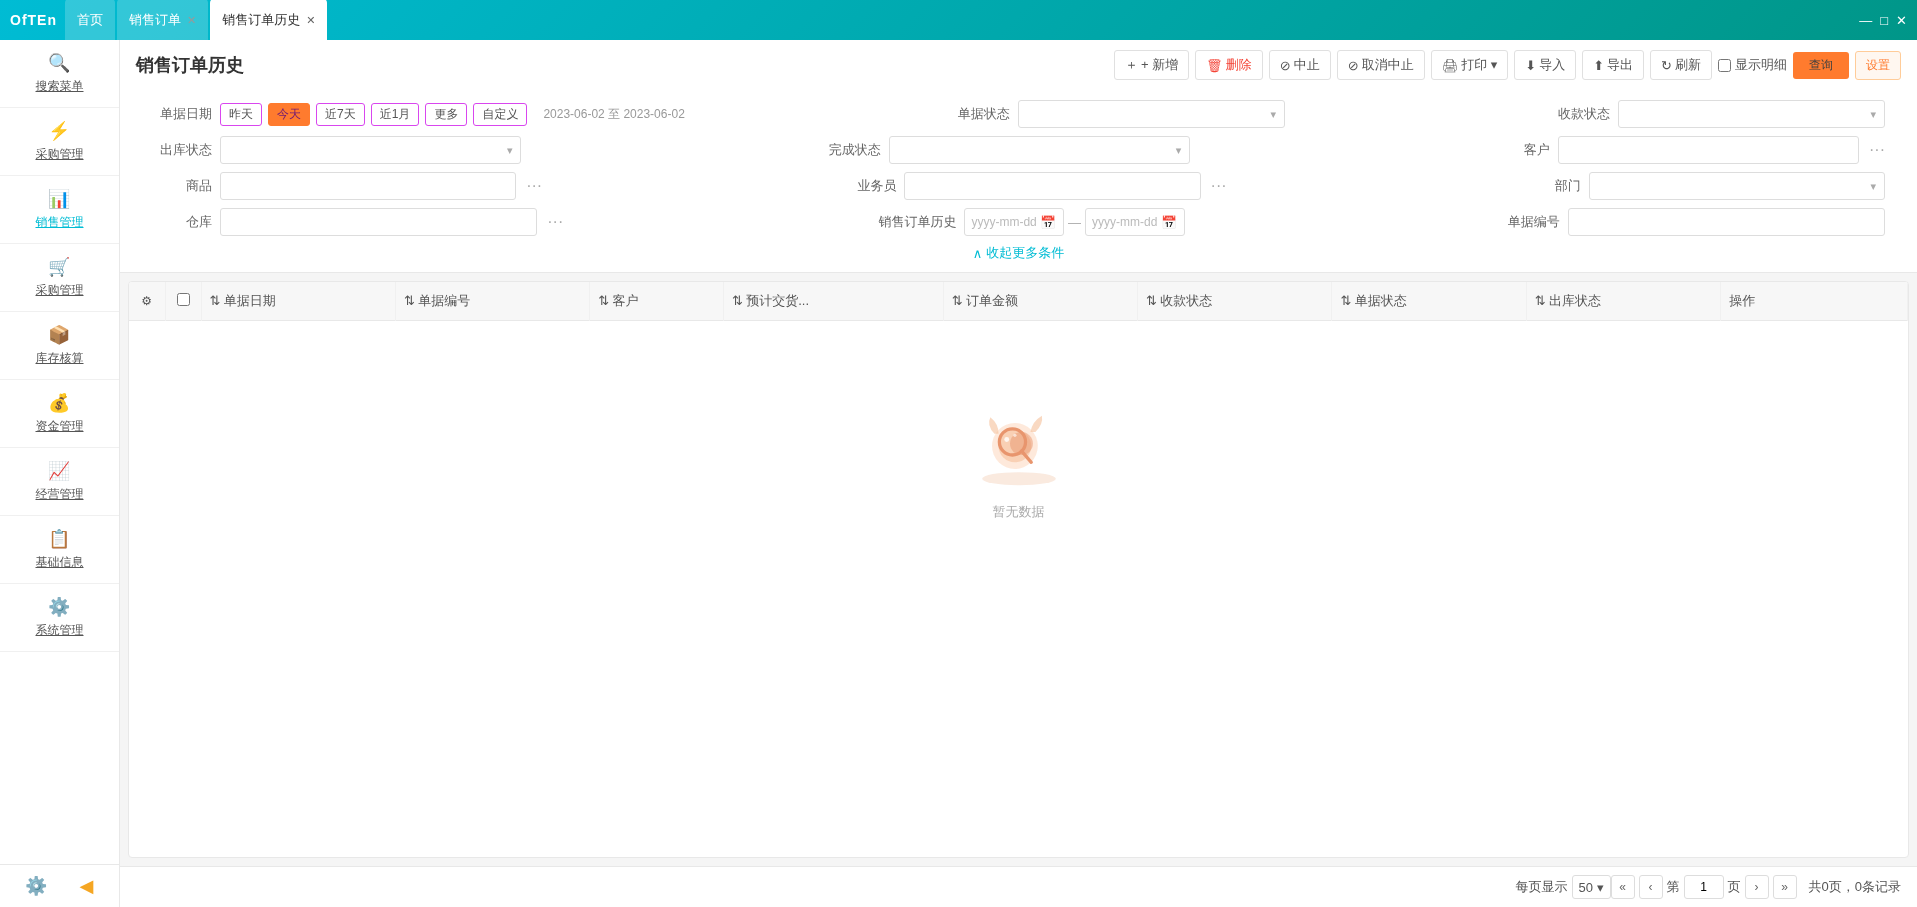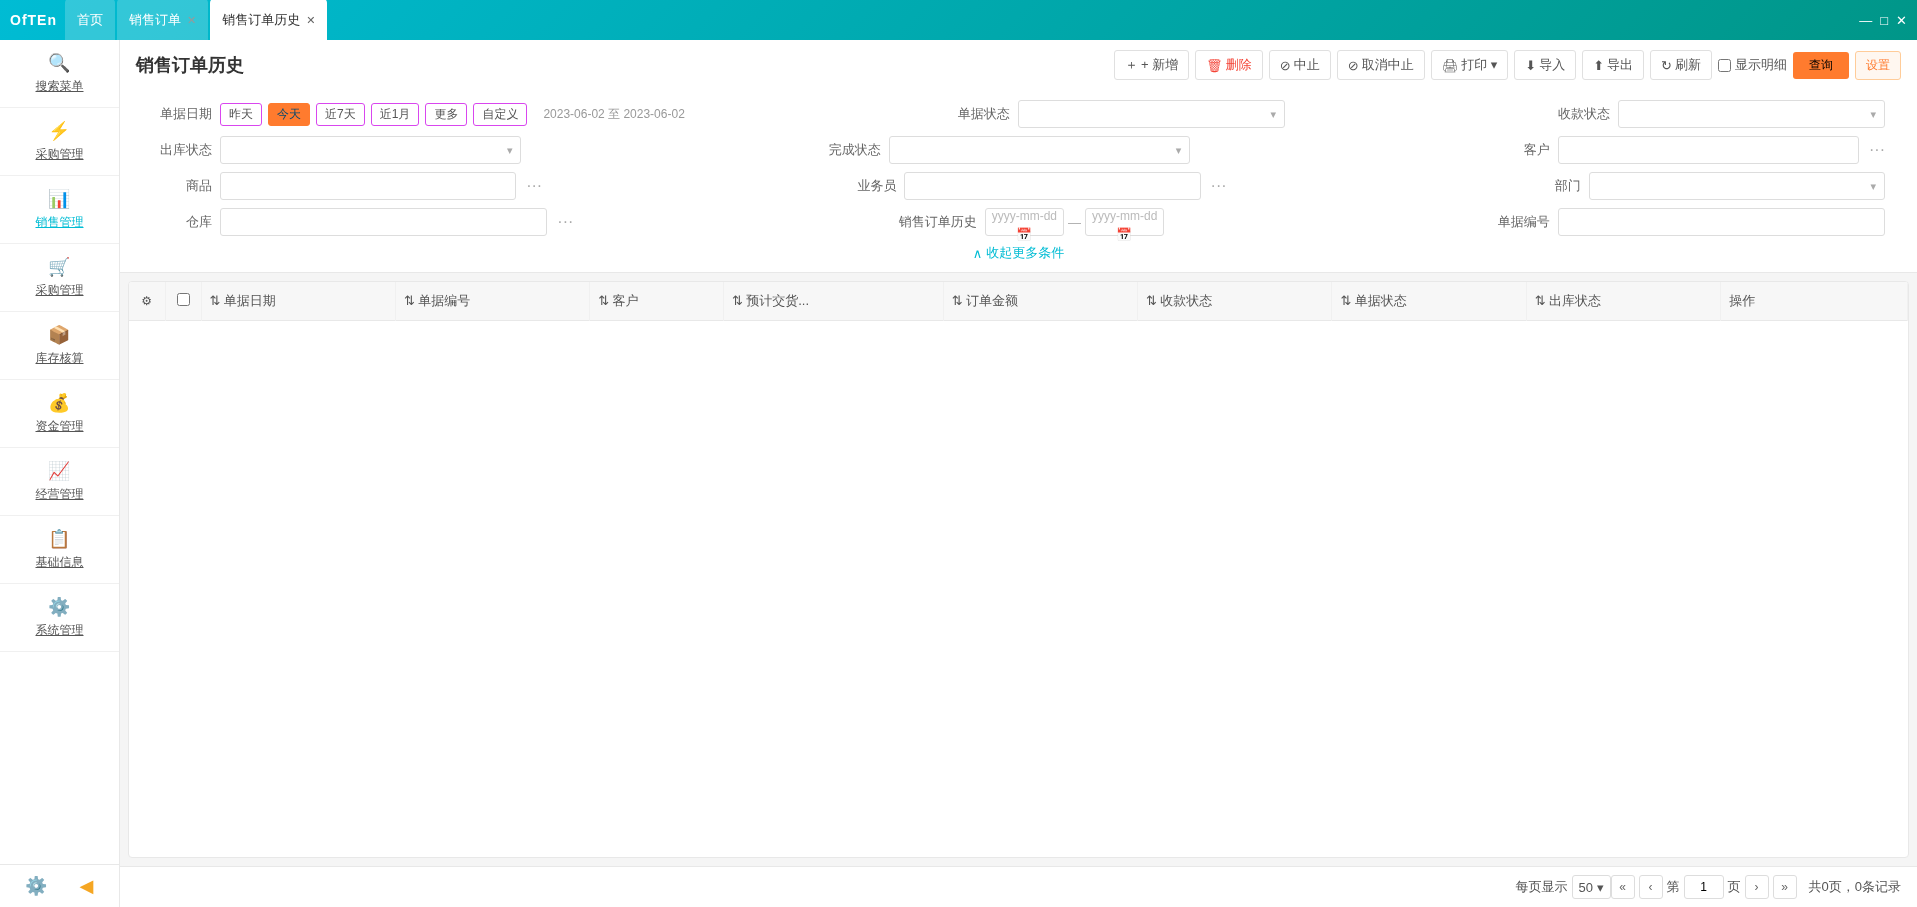--- a/index.html
+++ b/index.html
@@ -133,21 +133,21 @@
       border-radius: 3px;
       background: white;
       color: #555;
       cursor: pointer;
       font-size: 12px;
       white-space: nowrap;
     }
     .toolbar-btn.danger { color: #f44336; }
     .toolbar-btn-primary {
       background: #ff7b2e;
-      color: #000000;
+      color: #404040;
       border: none;
       padding: 5px 16px;
       border-radius: 3px;
       cursor: pointer;
       font-size: 12px;
     }
     .display-detail-checkbox { display: flex; align-items: center; gap: 4px; font-size: 12px; color: #555; }
 
     
     .filter-area {
@@ -175,21 +175,21 @@
       padding: 2px 8px;
       border: 1px solid #d946ef;
       border-radius: 3px;
       cursor: pointer;
       color: #555;
       font-size: 12px;
       background: white;
     }
     .date-quick-btn.active {
       background: #ff7b2e;
-      color: #0c4a6e;
+      color: #701a75;
       border-color: #ff7b2e;
     }
     .date-range-text { font-size: 12px; color: #999; }
     .filter-select {
       flex: 1;
       height: 28px;
       border: 1px solid #ddd;
       border-radius: 3px;
       padding: 0 8px;
       color: #555;
@@ -235,21 +235,20 @@
       height: 28px;
       border: 1px solid #ddd;
       border-radius: 3px;
       padding: 0 6px;
       font-size: 12px;
       color: #aaa;
       display: flex;
       align-items: center;
       gap: 4px;
       background: white;
-      flex-direction: column;
     }
     .cal-icon { font-size: 13px; color: #aaa; }
 
     
     .table-container {
       flex: 1;
       overflow: auto;
       background: white;
       margin: 8px;
       border-radius: 4px;
@@ -590,20 +589,38 @@
             </th>
             <th style="min-width:80px;">
               <span>操作</span>
             </th>
           </tr>
         </thead>
         <tbody>
         </tbody>
       </table>
 
+      <div class="no-data-area">
+        <svg class="no-data-img" viewBox="0 0 120 110" xmlns="http://www.w3.org/2000/svg">
+
+          <ellipse cx="60" cy="95" rx="45" ry="8" fill="#f5d5c0" opacity="0.5"></ellipse>
+          <circle cx="55" cy="55" r="28" fill="#fde0cc" opacity="0.7"></circle>
+          <circle cx="55" cy="55" r="20" fill="#f5c09a" opacity="0.6"></circle>
+          <circle cx="63" cy="52" r="14" fill="#e8956d" opacity="0.5"></circle>
+
+          <circle cx="52" cy="50" r="16" fill="none" stroke="#e8956d" stroke-width="4"></circle>
+          <line x1="63" y1="61" x2="75" y2="75" stroke="#e8956d" stroke-width="4" stroke-linecap="round"></line>
+
+          <path d="M30 40 Q20 30 25 20 Q35 28 35 40" fill="#f5c09a" opacity="0.6"></path>
+          <path d="M80 38 Q90 28 88 18 Q76 25 74 38" fill="#f5c09a" opacity="0.6"></path>
+          <circle cx="45" cy="47" r="3" fill="white" opacity="0.8"></circle>
+          <circle cx="55" cy="42" r="2" fill="white" opacity="0.6"></circle>
+        </svg>
+        <span>暂无数据</span>
+      </div>
     </div>
 
     <div class="pagination-bar">
       <div class="page-size-select">
         <span>每页显示</span>
         <div class="page-size-box">
           <span>50</span>
           <span>▾</span>
         </div>
       </div>

